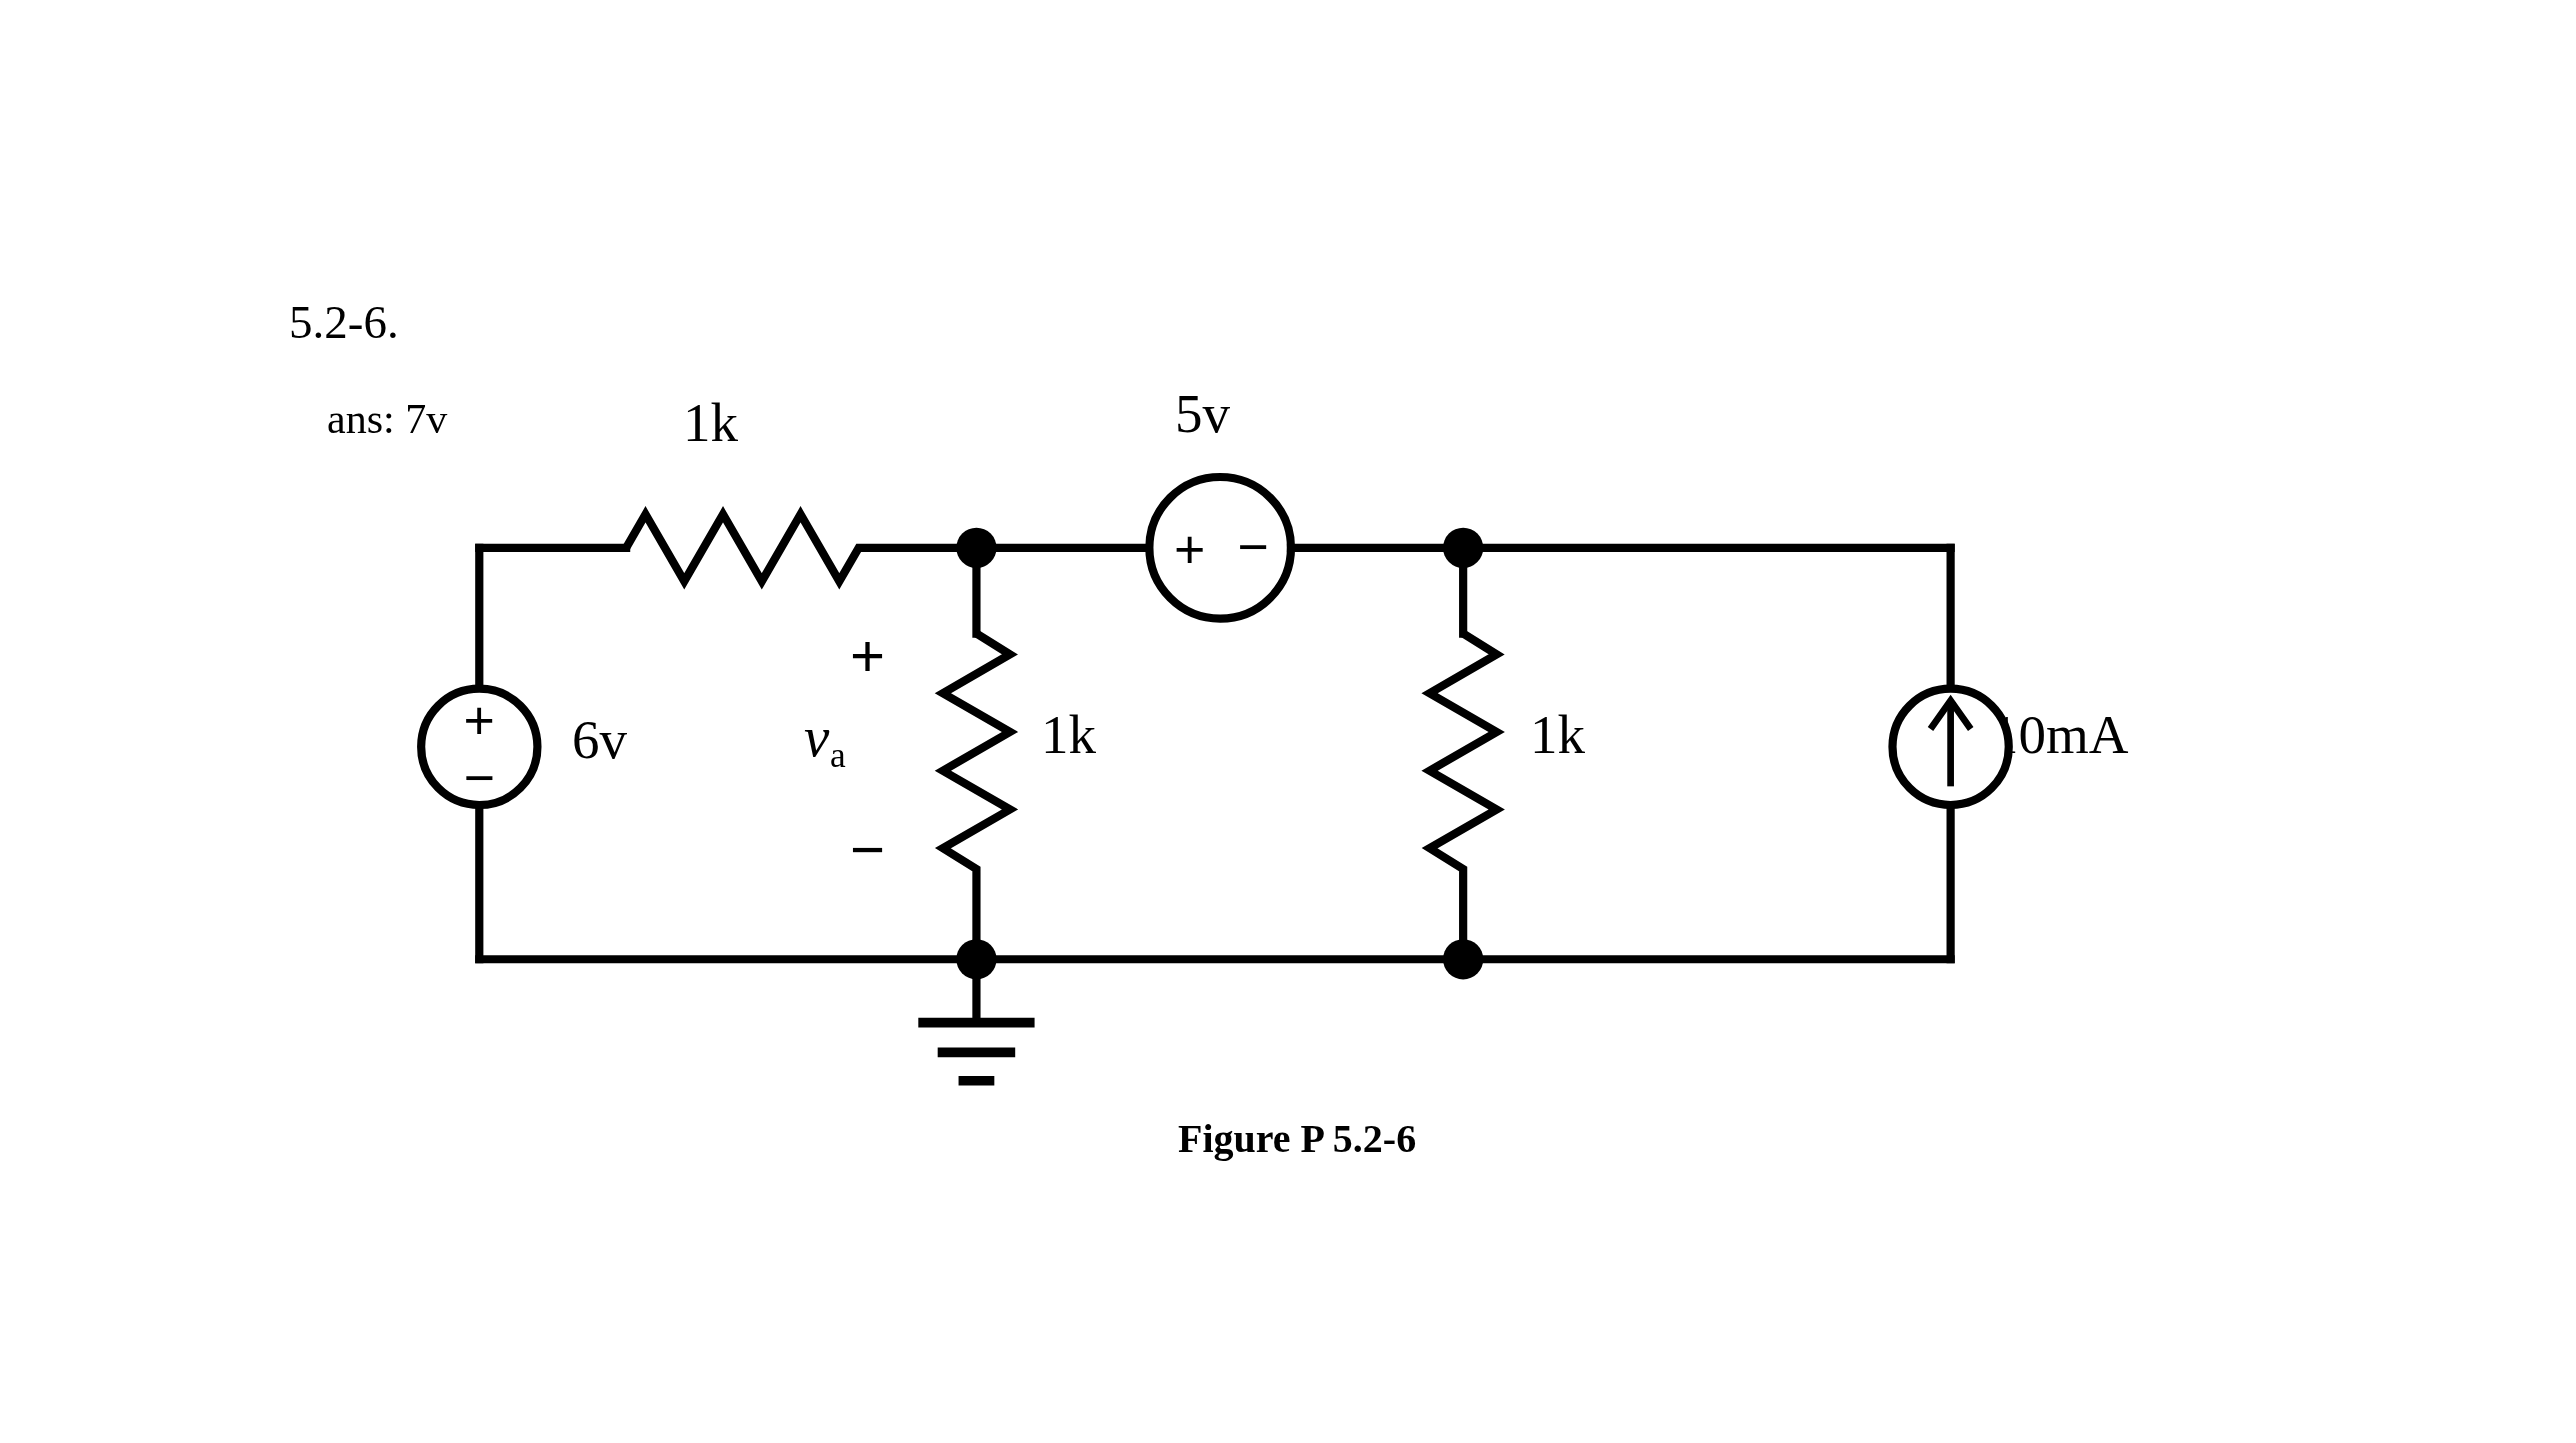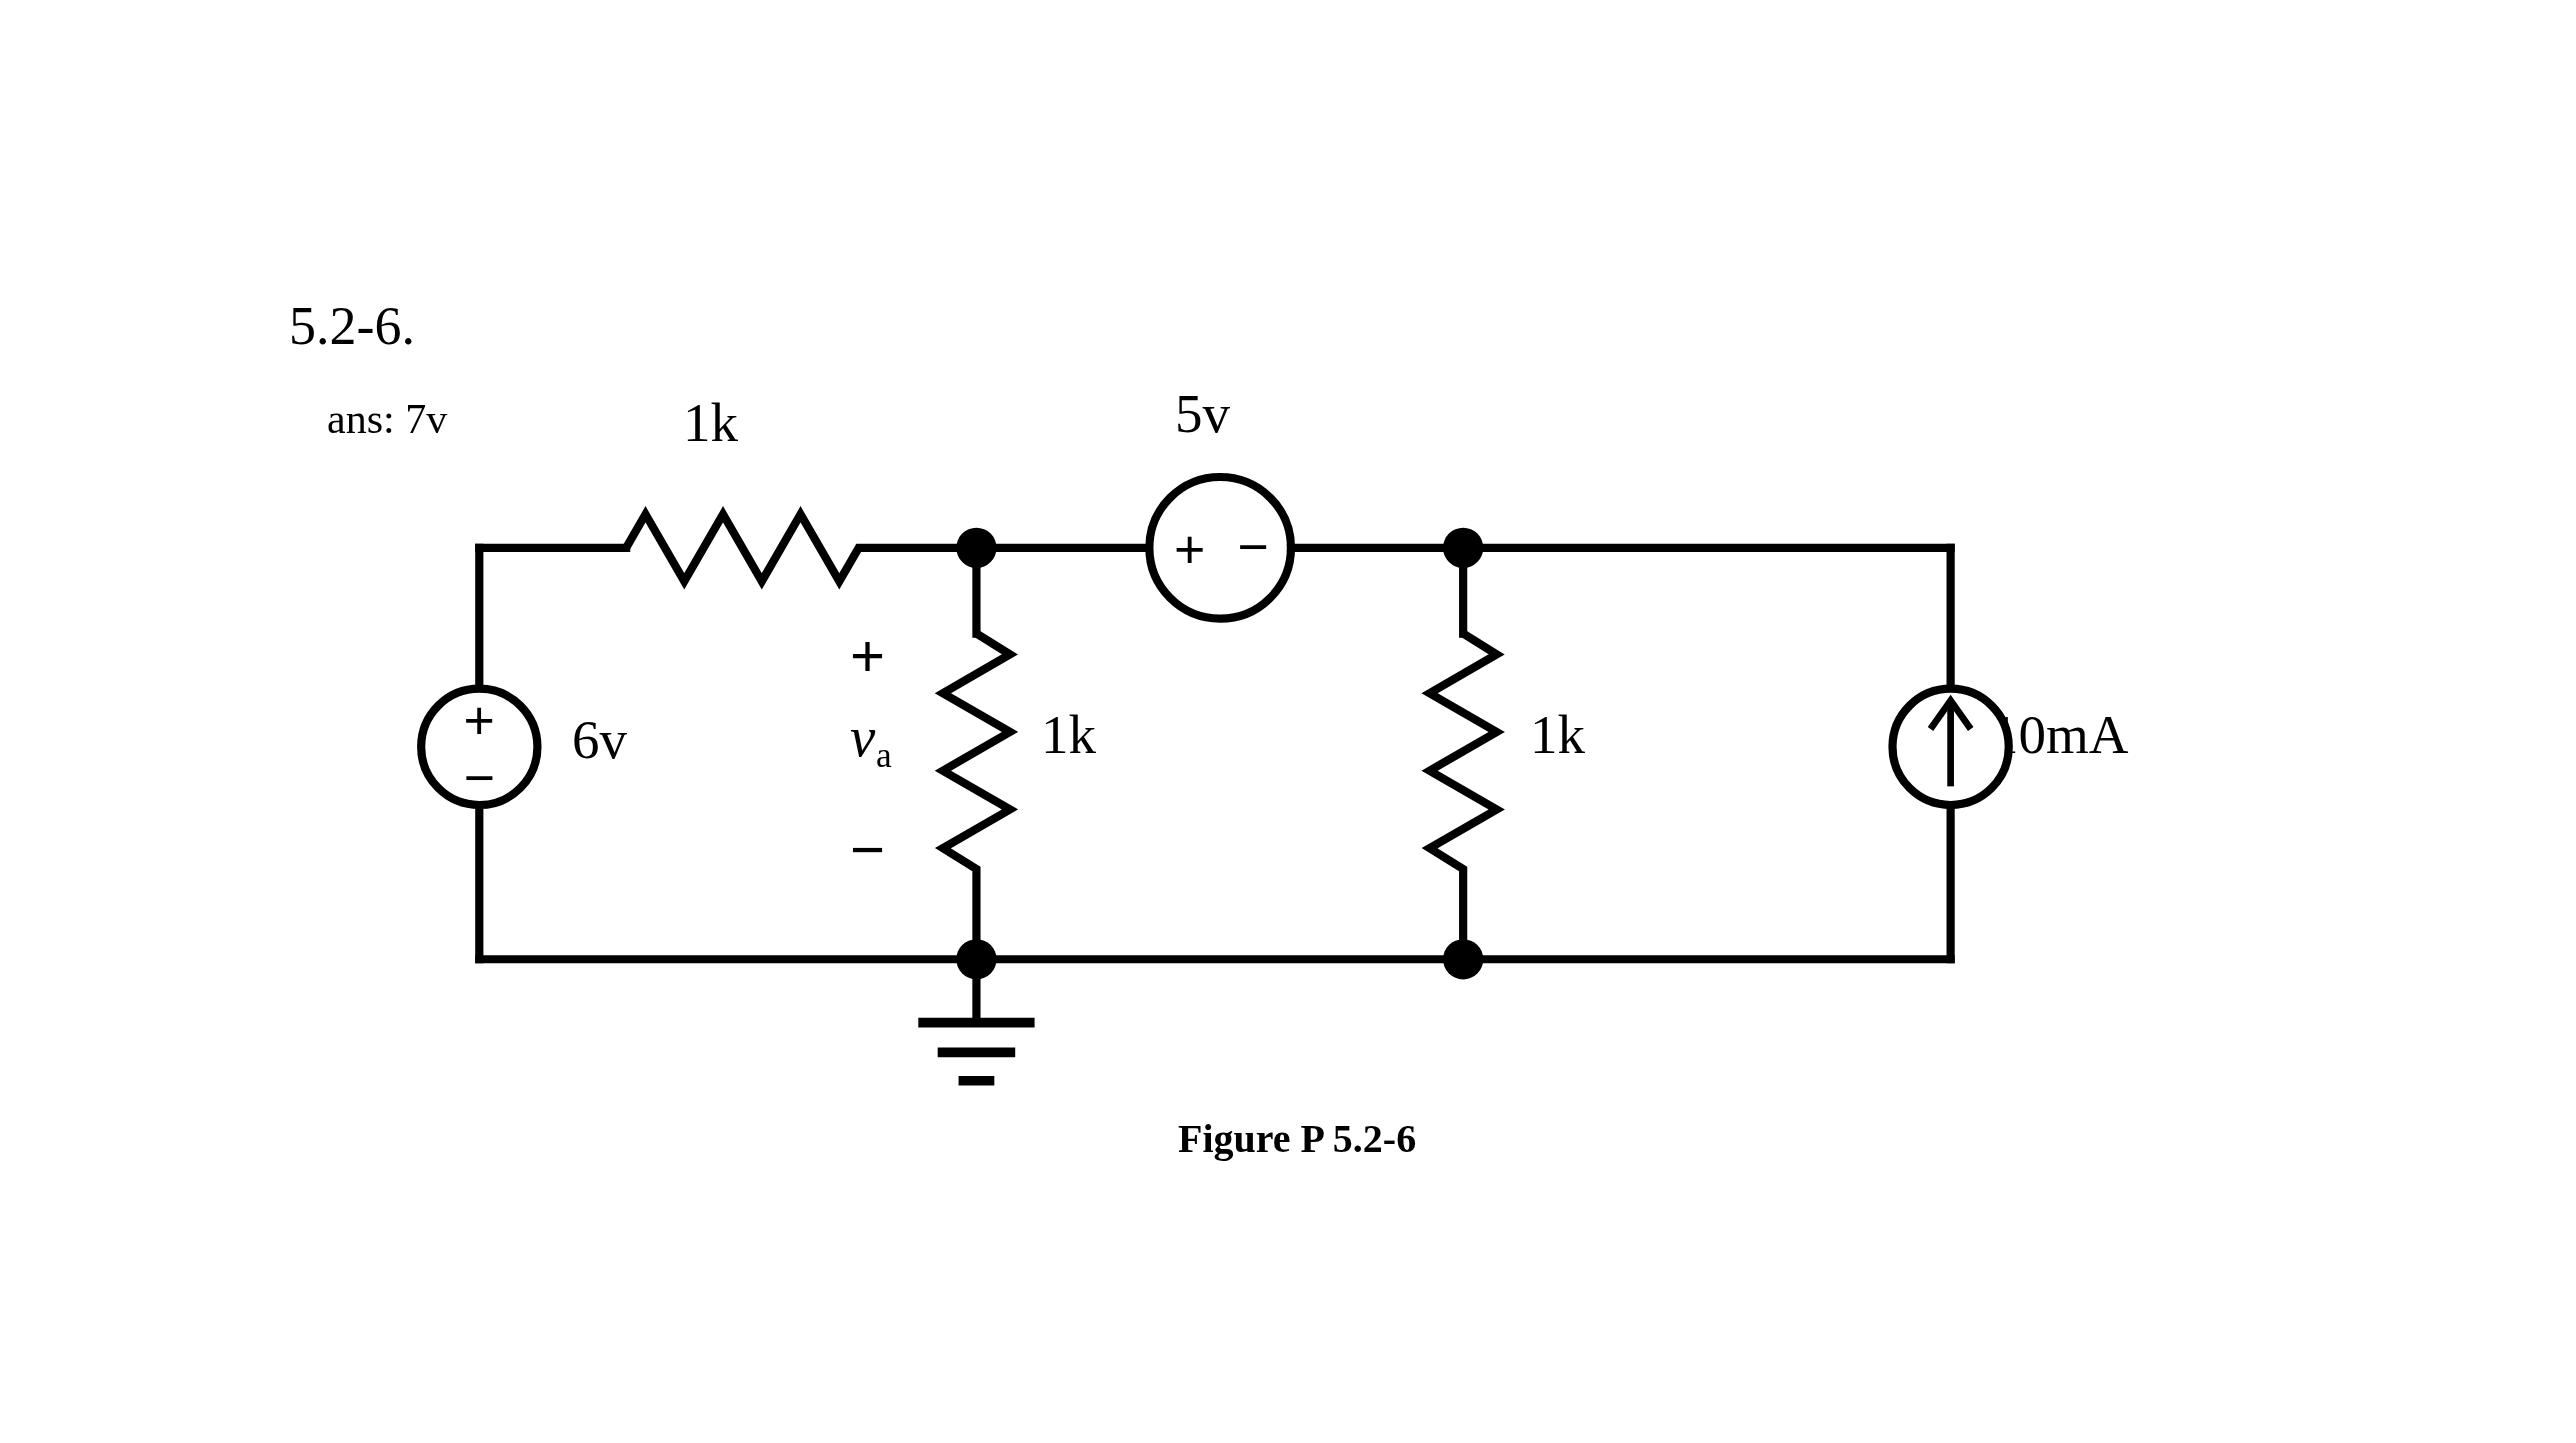--- a/index.html
+++ b/index.html
@@ -32,21 +32,21 @@
     letter-spacing: -0.4px;
   }
   .problem-text {
     font-size: 54px;
     font-weight: normal;
   }
   .problem-cont {
     position: absolute;
     left: 289px;
     top: 295px;
-    font-size: 54px;
+    font-size: 47px;
   }
 
   .ans-label {
     position: absolute;
     left: 327px;
     top: 395px;
     font-size: 42px;
     white-space: nowrap;
   }
 
@@ -68,21 +68,21 @@
   }
   .clabel-1k-top   { left: 683px;  top: 395px; }
   .clabel-5v       { left: 1175px; top: 386px; }
   .clabel-6v       { left: 572px;  top: 712px; }
   .clabel-1k-mid   { left: 1041px; top: 707px; }
   .clabel-1k-right { left: 1530px; top: 707px; }
   .clabel-10mA     { left: 1991px; top: 707px; }
 
   .va-label {
     position: absolute;
-    left: 850px;
+    left: 804px;
     top: 708px;
     font-size: 57px;
     font-style: italic;
     line-height: 1;
     white-space: nowrap;
   }
   .va-label sub {
     font-size: 0.62em;
     font-style: normal;
     vertical-align: -0.30em;

